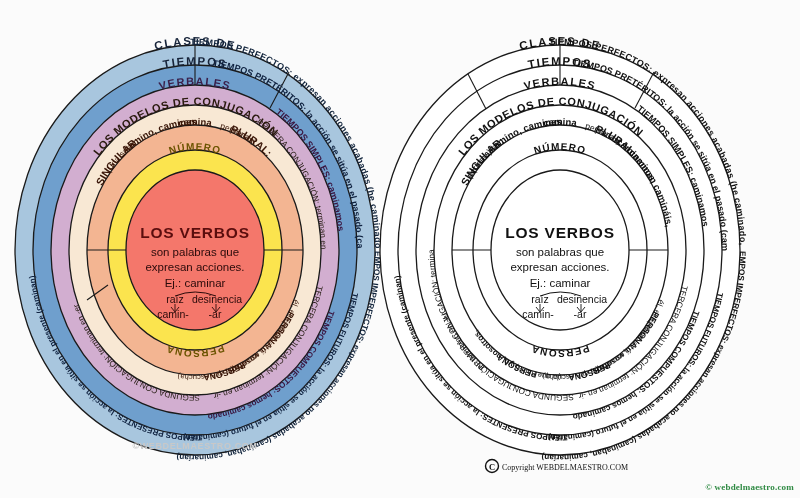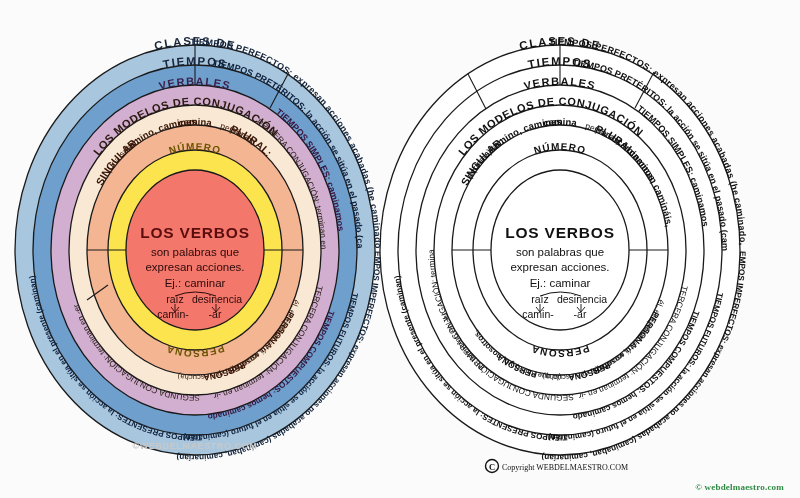--- a/index.html
+++ b/index.html
@@ -7,21 +7,21 @@
     width:800px;height:498px;overflow:hidden;
     background:#fbfbfb;
     font-family:"Liberation Sans",sans-serif;
     position:relative;
   }
   #stage{position:absolute;inset:0;width:800px;height:498px;}
   svg{display:block;width:800px;height:498px;}
 
   .ring-txt{font-family:"Liberation Sans",sans-serif;}
   .wm-green{
-    position:absolute;right:16px;bottom:6px;
+    position:absolute;right:6px;bottom:6px;
     color:#2f8a43;font-size:9px;font-weight:bold;
     font-family:"Liberation Serif",serif;letter-spacing:.2px;
   }
 </style>
 </head>
 <body>
 
 <div id="stage">
   <svg viewBox="0 0 800 498" xmlns="http://www.w3.org/2000/svg">
     <defs>

